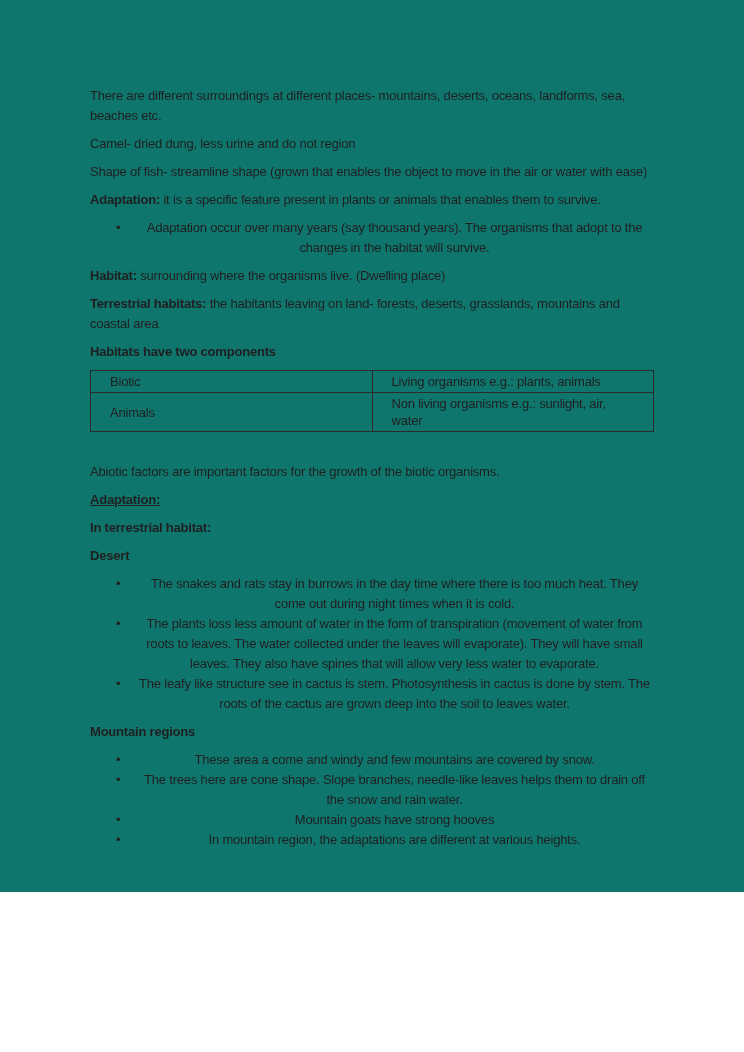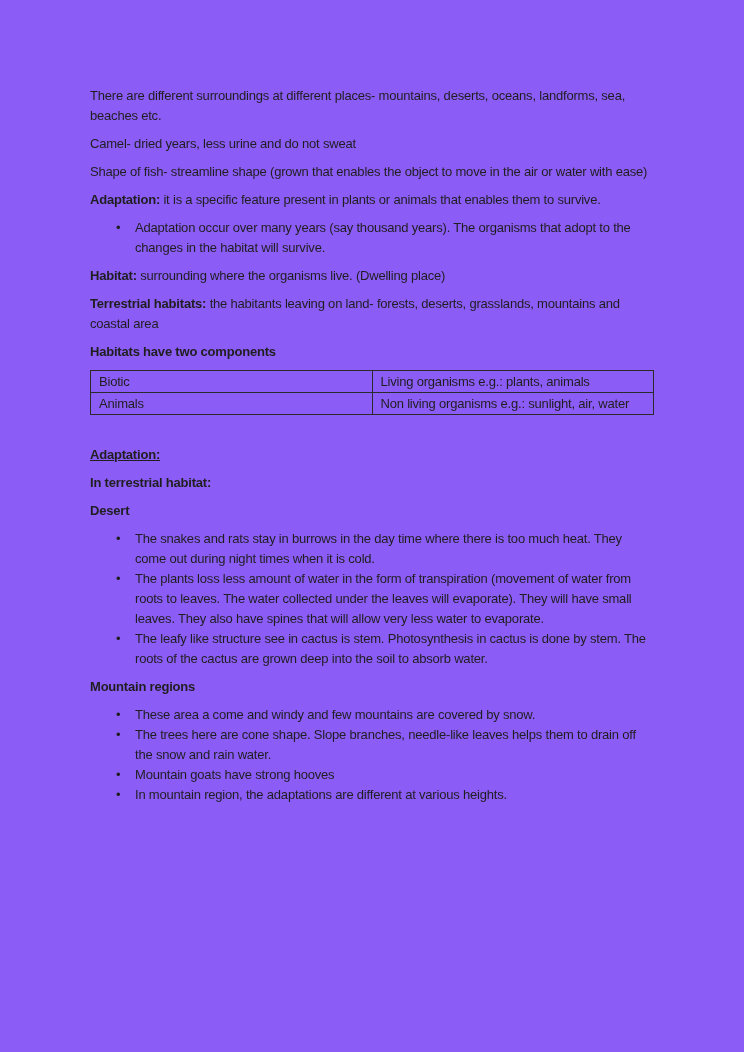--- a/index.html
+++ b/index.html
@@ -7,37 +7,38 @@
   body {
     width: 744px;
     height: 1052px;
     background: #ffffff;
     font-family: "Liberation Sans", "DejaVu Sans", sans-serif;
     color: #1f1f1f;
   }
   .page {
     box-sizing: border-box;
     width: 744px;
-    height: 1052px;
-    background: #8b5cf6;
+    height: 892px;
+    background: #0f766e;
     padding: 86px 90px 40px 90px;
   }
   .doc {
     font-size: 13px;
     line-height: 20px;
     letter-spacing: -0.2px;
   }
   .doc p { margin: 0 0 8px 0; }
   .lead { font-weight: bold; }
   .heading { font-weight: bold; margin: 0 0 8px 0; }
   .heading-underline { text-decoration: underline; }
   ul.bullets {
     margin: 0 0 8px 0;
     padding: 0;
     list-style: none;
+    text-align: center;
   }
   ul.bullets li {
     position: relative;
     padding-left: 45px;
     margin: 0;
   }
   ul.bullets li::before {
     content: "\2022";
     position: absolute;
     left: 26px;
@@ -47,36 +48,36 @@
   table.components {
     width: 100%;
     border-collapse: collapse;
     margin: 2px 0 30px 0;
     font-size: 13px;
     line-height: 17px;
     letter-spacing: -0.2px;
   }
   table.components td {
     border: 1px solid #2b2b2b;
-    padding: 2px 8px;
+    padding: 2px 19px;
     height: 17px;
     vertical-align: middle;
   }
   table.components td.col-left { width: 50%; }
   table.components td.col-right { width: 50%; }
 </style>
 </head>
 <body>
 
 <div class="page">
   <div class="doc">
 
     <p>There are different surroundings at different places- mountains, deserts, oceans, landforms, sea, beaches etc.</p>
 
-    <p>Camel- dried years, less urine and do not sweat</p>
+    <p>Camel- dried dung, less urine and do not region</p>
 
     <p>Shape of fish- streamline shape (grown that enables the object to move in the air or water with ease)</p>
 
     <p>
       <strong class="lead">Adaptation:</strong><span> it is a specific feature present in plants or animals that enables them to survive.</span>
     </p>
 
     <ul class="bullets">
       <li>Adaptation occur over many years (say thousand years). The organisms that adopt to the changes in the habitat will survive.</li>
     </ul>
@@ -98,33 +99,34 @@
           <td class="col-left">Biotic</td>
           <td class="col-right">Living organisms e.g.: plants, animals</td>
         </tr>
         <tr>
           <td class="col-left">Animals</td>
           <td class="col-right">Non living organisms e.g.: sunlight, air, water</td>
         </tr>
       </tbody>
     </table>
 
+    <p>Abiotic factors are important factors for the growth of the biotic organisms.</p>
 
     <p class="heading">
       <span class="heading-underline">Adaptation:</span>
     </p>
 
     <p class="heading">In terrestrial habitat:</p>
 
     <p class="heading">Desert</p>
 
     <ul class="bullets">
       <li>The snakes and rats stay in burrows in the day time where there is too much heat. They come out during night times when it is cold.</li>
       <li>The plants loss less amount of water in the form of transpiration (movement of water from roots to leaves. The water collected under the leaves will evaporate). They will have small leaves. They also have spines that will allow very less water to evaporate.</li>
-      <li>The leafy like structure see in cactus is stem. Photosynthesis in cactus is done by stem. The roots of the cactus are grown deep into the soil to absorb water.</li>
+      <li>The leafy like structure see in cactus is stem. Photosynthesis in cactus is done by stem. The roots of the cactus are grown deep into the soil to leaves water.</li>
     </ul>
 
     <p class="heading">Mountain regions</p>
 
     <ul class="bullets">
       <li>These area a come and windy and few mountains are covered by snow.</li>
       <li>The trees here are cone shape. Slope branches, needle-like leaves helps them to drain off the snow and rain water.</li>
       <li>Mountain goats have strong hooves</li>
       <li>In mountain region, the adaptations are different at various heights.</li>
     </ul>

